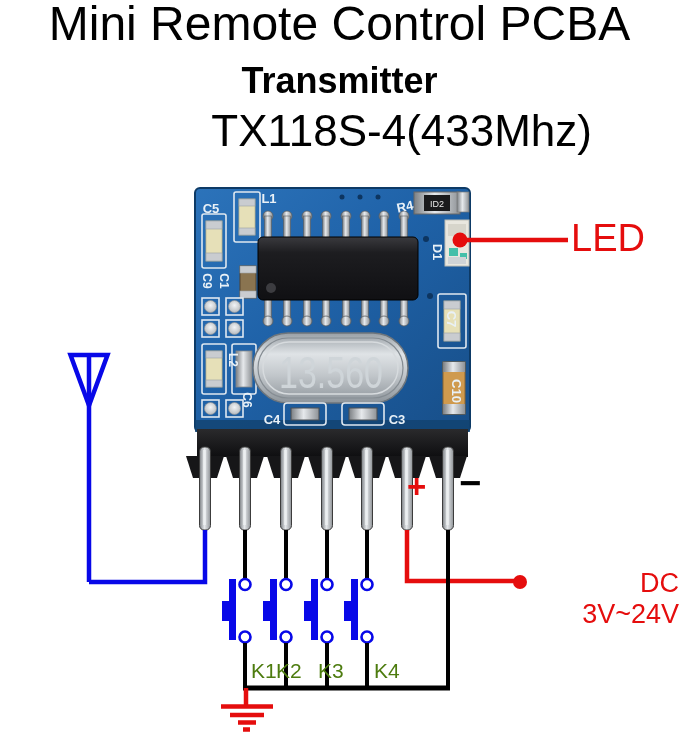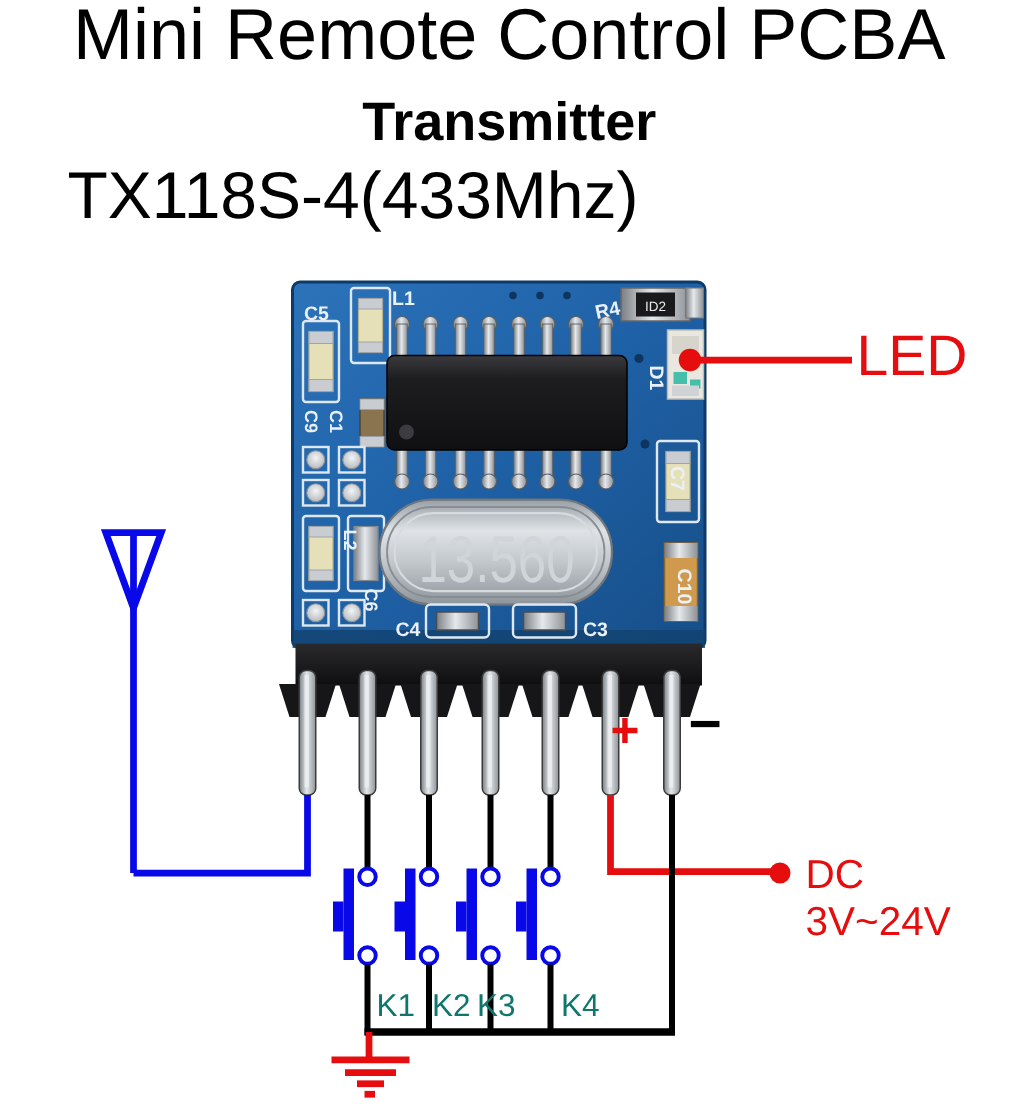--- a/index.html
+++ b/index.html
@@ -3,27 +3,27 @@
 <meta charset="utf-8">
 <style>
   html,body{margin:0;padding:0;background:#fff;}
   #stage{
     position:relative;width:679px;height:738px;background:#fff;overflow:hidden;
     font-family:"Liberation Sans",sans-serif;color:#000;
   }
   .abs{position:absolute;}
   .title{top:-4px;left:0;width:679px;text-align:center;font-size:48px;font-weight:400;letter-spacing:0px;white-space:nowrap;}
   .subtitle{top:60px;left:0;width:679px;text-align:center;font-size:36px;font-weight:700;}
-  .model{top:106px;left:0;width:592px;text-align:left;font-size:44px;font-weight:400;margin-left:45px;}
+  .model{top:106px;left:0;width:592px;text-align:right;font-size:44px;font-weight:400;}
   .led-label{left:571px;top:215px;font-size:38px;font-weight:400;color:var(--accent-red,#e50d0d);line-height:1.25;text-align:center;}
-  .dc-label{left:537px;top:568px;font-size:27px;font-weight:400;color:var(--accent-red,#e50d0d);}
+  .dc-label{left:537px;top:568px;font-size:27px;font-weight:400;color:var(--accent-red,#e50d0d);text-align:right;}
   .plus-label{left:407px;top:468px;font-size:33px;font-weight:700;color:var(--accent-red,#e50d0d);}
   .minus-label{left:459px;top:462px;font-size:38px;font-weight:700;color:#000;}
-  .k-label{top:659px;font-size:21px;font-weight:400;color:#0f766e;}
-  .k1{left:251px}.k2{left:288px}.k3{left:318px}.k4{left:374px}
+  .k-label{top:659px;font-size:21px;font-weight:400;color:#4d7c0f;}
+  .k1{left:251px}.k2{left:276px}.k3{left:318px}.k4{left:374px}
 
   svg{position:absolute;left:0;top:0;}
   .w-black{stroke:#000;stroke-width:4;fill:none;}
   .w-black-thick{stroke:#000;stroke-width:5;fill:none;}
   .w-blue{stroke:var(--schematic-blue,#0808e8);stroke-width:4.5;fill:none;}
   .w-red{stroke:var(--accent-red,#e50d0d);stroke-width:4.5;fill:none;}
   .f-blue{fill:var(--schematic-blue,#0808e8);}
   .f-red{fill:var(--accent-red,#e50d0d);}
   .term{fill:#fff;stroke:var(--schematic-blue,#0808e8);stroke-width:2.6;}
   .silk{fill:#e9f1f7;font-family:"Liberation Sans",sans-serif;font-size:13px;font-weight:700;text-anchor:middle;}

